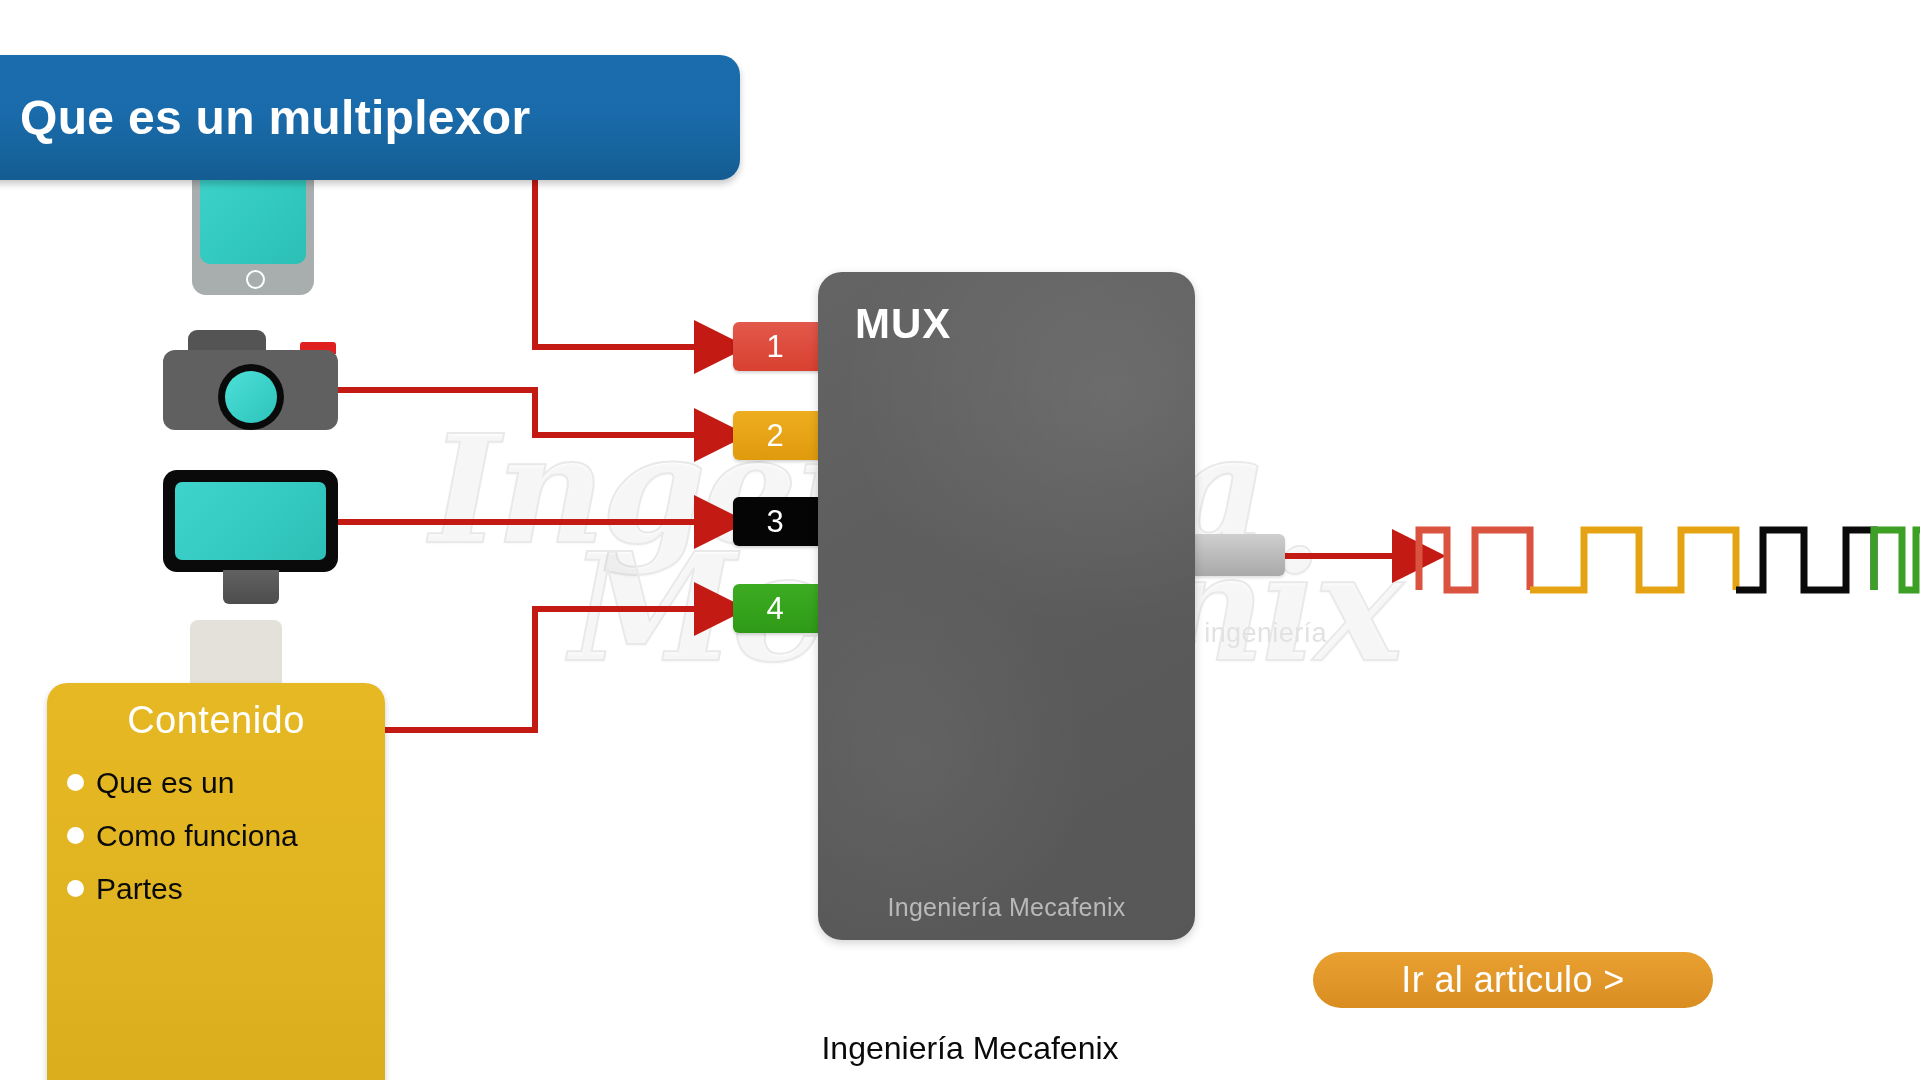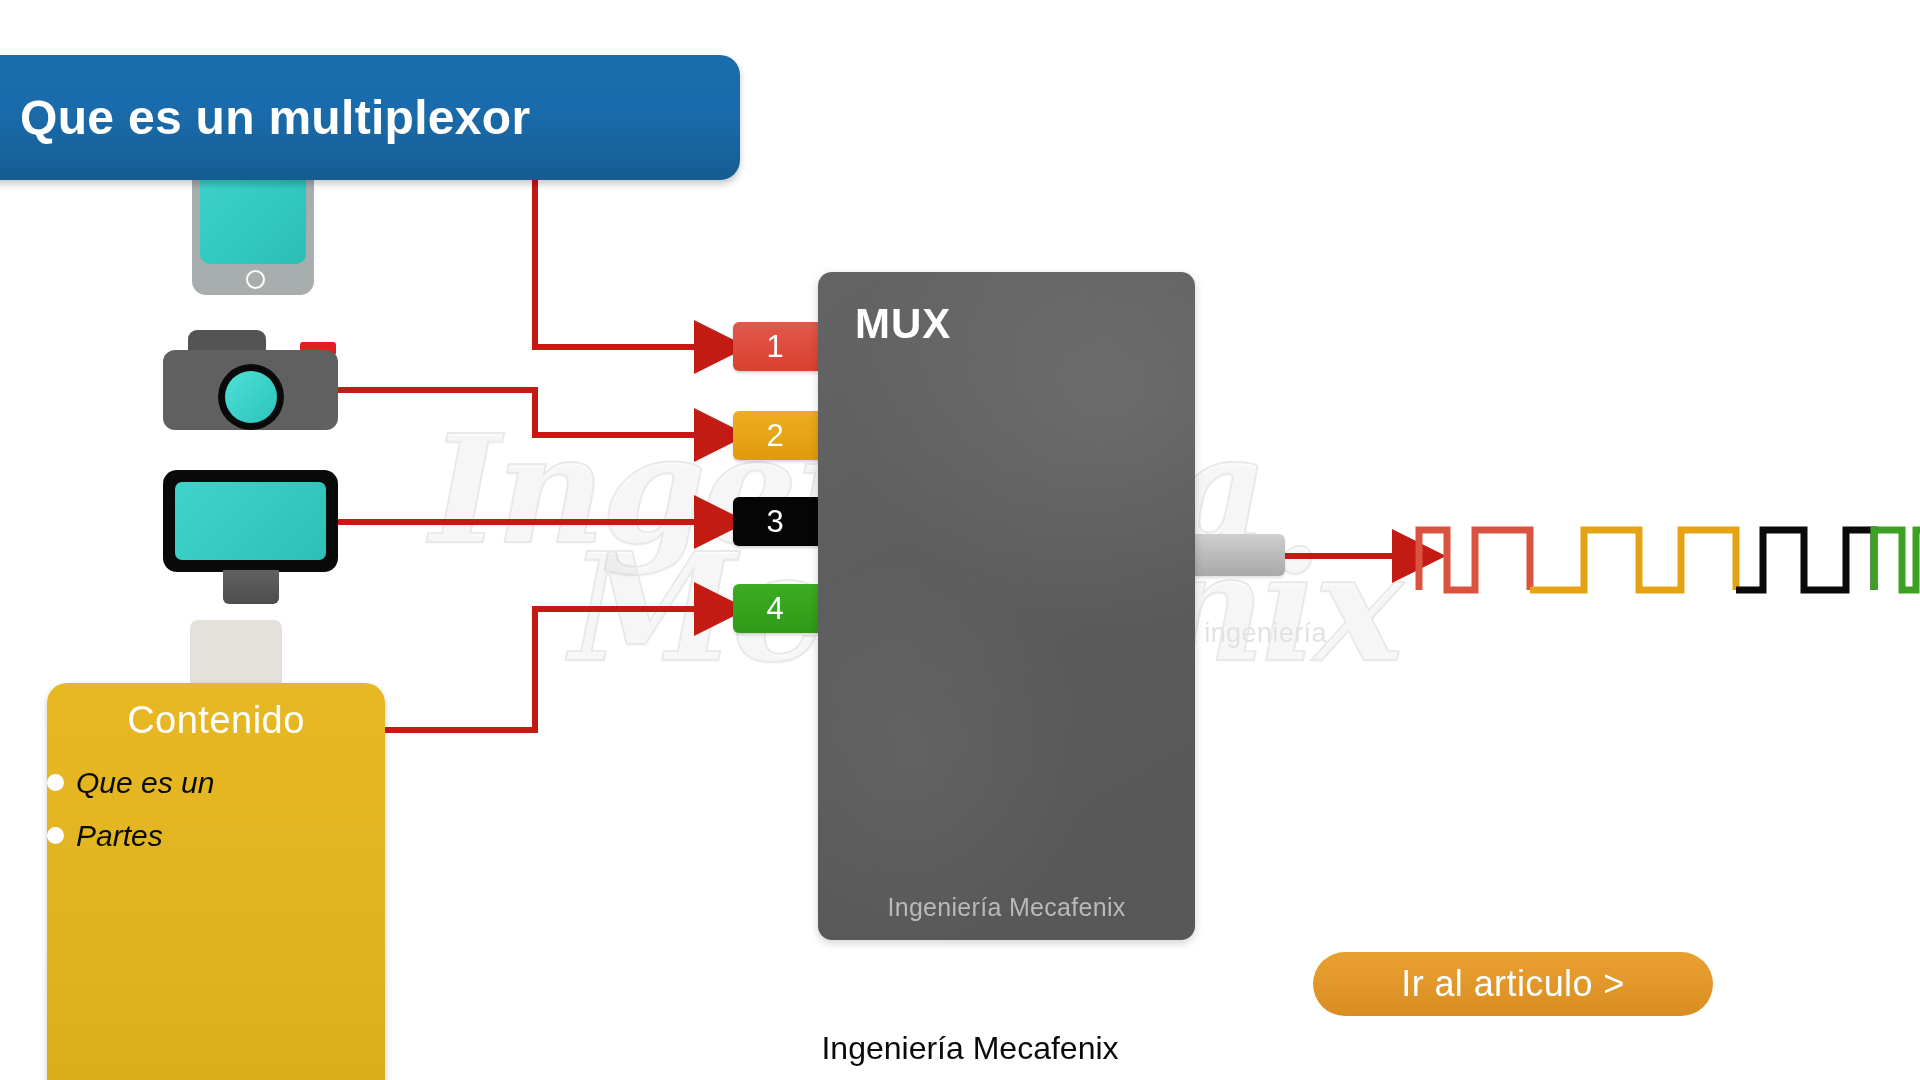--- a/index.html
+++ b/index.html
@@ -196,21 +196,21 @@
     z-index: 10;
   }
 
   
   .mux-block {
     position: absolute;
     left: 818px;
     top: 272px;
     width: 377px;
     height: 668px;
-    border-radius: 14px;
+    border-radius: 24px;
     background:
       radial-gradient(ellipse 120% 60% at 78% 18%, rgba(255,255,255,0.085) 0%, rgba(255,255,255,0) 60%),
       radial-gradient(ellipse 80% 50% at 25% 72%, rgba(255,255,255,0.05) 0%, rgba(255,255,255,0) 60%),
       linear-gradient(150deg, #646464 0%, #5e5e5e 35%, #5a5a5a 60%, #575757 100%);
     box-shadow: 0 3px 10px rgba(0,0,0,0.18);
     z-index: 20;
   }
   .mux-label {
     position: absolute;
     left: 37px;
@@ -286,40 +286,40 @@
   }
   .contenido-list {
     margin: 14px 0 0 0;
     padding: 0;
     list-style: none;
   }
   .contenido-list li {
     display: flex;
     align-items: center;
     height: 53px;
+    padding-left: 20px;
     color: #0a0a0a;
     font-size: 30px;
-    font-style: italic;
   }
   .bullet {
     width: 17px;
     height: 17px;
     background: #ffffff;
     border-radius: 50%;
     margin-right: 12px;
     flex: none;
   }
 
   
   .cta {
     position: absolute;
     left: 1313px;
     top: 952px;
     width: 400px;
-    height: 64px;
+    height: 56px;
     border-radius: 34px;
     background: linear-gradient(180deg, #e8a02f 0%, #e2972a 50%, #d98d20 100%);
     color: #ffffff;
     font-size: 36px;
     display: flex;
     align-items: center;
     justify-content: center;
     border: none;
     cursor: pointer;
     z-index: 28;
@@ -423,20 +423,24 @@
 
   <div class="contenido">
     <div class="contenido-title">Contenido</div>
     <ul class="contenido-list">
       <li>
         <span class="bullet"></span>
         <span>Que es un</span>
       </li>
       <li>
         <span class="bullet"></span>
+        <span>Como funciona</span>
+      </li>
+      <li>
+        <span class="bullet"></span>
         <span>Partes</span>
       </li>
     </ul>
   </div>
 
   <button class="cta">Ir al articulo &gt;</button>
 
   <div class="brand-footer">Ingeniería Mecafenix</div>
 
 </div>

